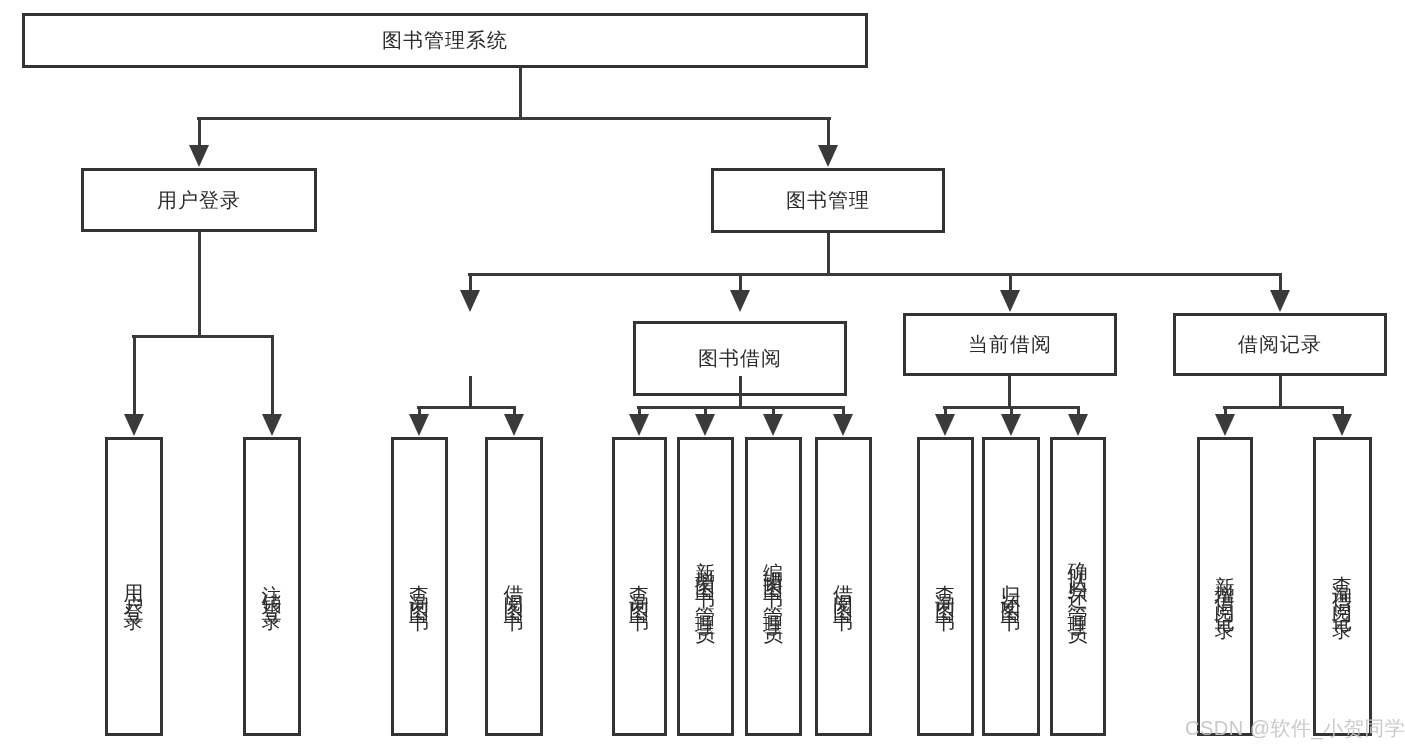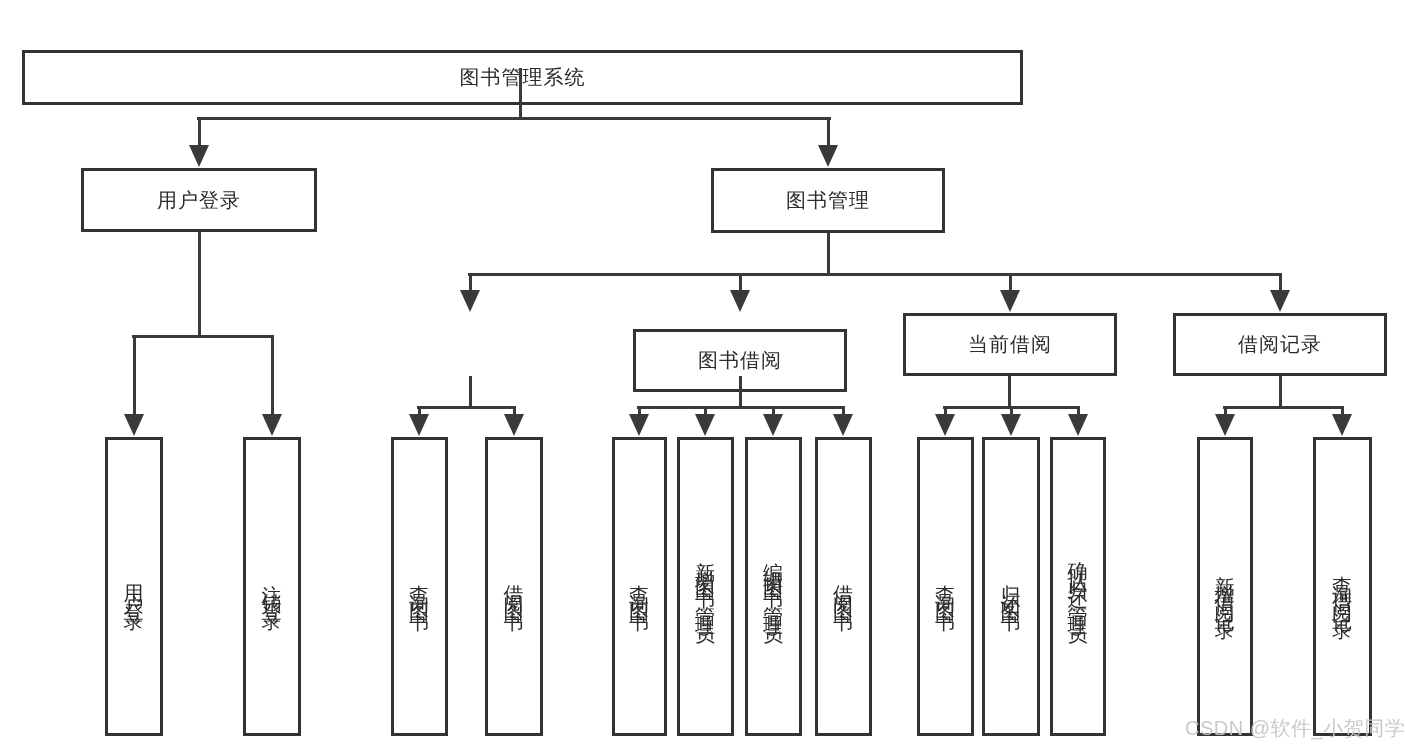--- a/index.html
+++ b/index.html
@@ -28,32 +28,32 @@
   .watermark{
     position:absolute;left:1185px;top:715px;z-index:5;
     font-size:20px;color:rgba(198,198,198,0.95);letter-spacing:0.5px;white-space:nowrap;
   }
 </style>
 </head>
 <body>
 
 <div class="stage">
 
-  <div class="box" style="left:22px;top:13px;width:1001px;height:55px;margin-top:37px;">
+  <div class="box" style="left:22px;top:13px;width:846px;height:55px;">
     <span>图书管理系统</span>
   </div>
 
   <div class="box" style="left:81px;top:168px;width:236px;height:64px;">
     <span>用户登录</span>
   </div>
   <div class="box" style="left:711px;top:168px;width:234px;height:65px;font-family:Liberation Serif, serif;">
     <span>图书管理</span>
   </div>
 
-  <div class="box" style="left:633px;top:329px;width:214px;height:63px;">
+  <div class="box" style="left:633px;top:321px;width:214px;height:75px;">
     <span>图书借阅</span>
   </div>
   <div class="box" style="left:903px;top:313px;width:214px;height:63px;">
     <span>当前借阅</span>
   </div>
   <div class="box" style="left:1173px;top:313px;width:214px;height:63px;">
     <span>借阅记录</span>
   </div>
 
   <div class="box leaf" style="left:105px;top:437px;width:58px;height:299px;">

